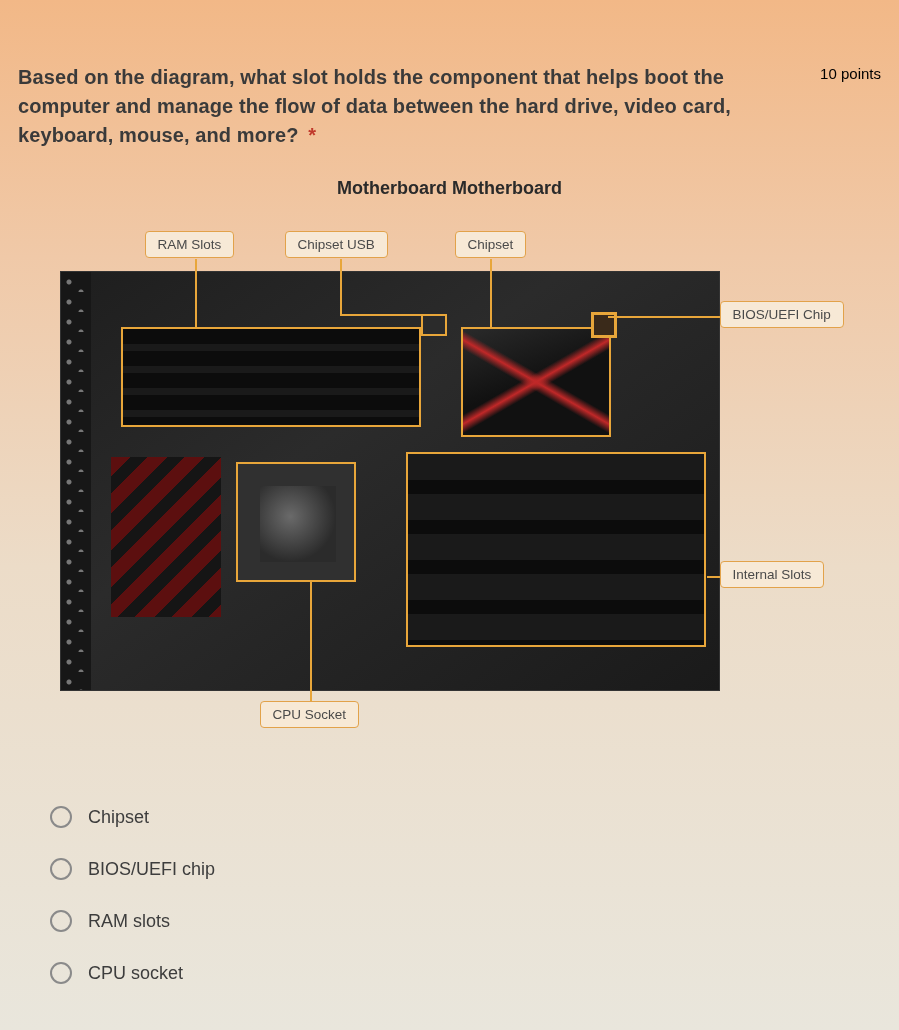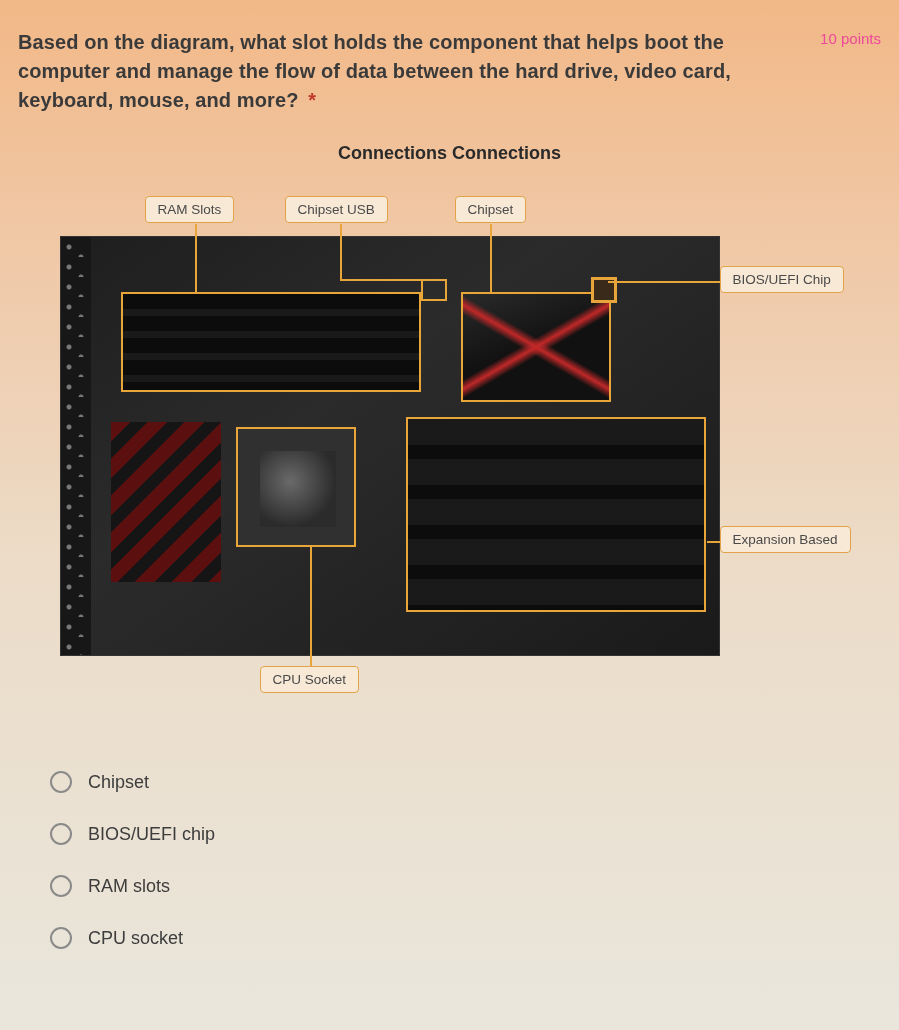--- a/index.html
+++ b/index.html
@@ -5,32 +5,32 @@
   * { box-sizing: border-box; margin: 0; padding: 0; }
   body {
     width: 899px;
     height: 1030px;
     font-family: Arial, Helvetica, sans-serif;
     background: linear-gradient(180deg, #f2b887 0%, #f0c9a8 25%, #ecdcc8 55%, #e9e6dc 100%);
     padding: 28px 18px 18px 18px;
     position: relative;
     overflow: hidden;
   }
-  .question-row { display: flex; align-items: flex-start; gap: 8px; }
+  .question-row { display: flex; align-items: flex-start; gap: 8px; margin-top: 35px; }
   .question-text {
     flex: 1;
     font-size: 20px;
     line-height: 1.45;
     color: #3a3a3a;
     font-weight: 600;
     letter-spacing: 0.1px;
   }
   .points {
     font-size: 15px;
-    color: #ec4899;
+    color: #000000;
     white-space: nowrap;
     margin-top: 2px;
   }
   .asterisk { color: #c0392b; margin: 0 4px; }
   .diagram-wrap {
     margin: 28px auto 0 auto;
     width: 800px;
     position: relative;
   }
   .diagram-title {
@@ -160,39 +160,39 @@
 
 <div class="question-row">
   <div class="question-text">
     <span>Based on the diagram, what slot holds the component that helps boot the computer and manage the flow of data between the hard drive, video card, keyboard, mouse, and more?</span>
     <span class="asterisk">*</span>
   </div>
   <div class="points">10 points</div>
 </div>
 
 <div class="diagram-wrap">
-  <div class="diagram-title">Connections Connections</div>
+  <div class="diagram-title">Motherboard Motherboard</div>
 
   <div class="diagram">
 
     <div class="board">
       <div class="heatsink-left"></div>
       <div class="ram"></div>
       <div class="usb"></div>
       <div class="chipset"></div>
       <div class="bios"></div>
       <div class="cpu"></div>
       <div class="exp"></div>
     </div>
 
     <div class="label" style="left:95px; top:10px;">RAM Slots</div>
     <div class="label" style="left:235px; top:10px;">Chipset USB</div>
     <div class="label" style="left:405px; top:10px;">Chipset</div>
     <div class="label" style="left:670px; top:80px;">BIOS/UEFI Chip</div>
-    <div class="label" style="left:670px; top:340px;">Expansion Based</div>
+    <div class="label" style="left:670px; top:340px;">Internal Slots</div>
     <div class="label" style="left:210px; top:480px;">CPU Socket</div>
 
     <div class="conn" style="left:145px; top:38px; width:2px; height:70px;"></div>
     <div class="conn" style="left:290px; top:38px; width:2px; height:55px;"></div>
     <div class="conn" style="left:290px; top:93px; width:90px; height:2px;"></div>
     <div class="conn" style="left:440px; top:38px; width:2px; height:70px;"></div>
     <div class="conn" style="left:558px; top:95px; width:115px; height:2px;"></div>
     <div class="conn" style="left:657px; top:355px; width:35px; height:2px;"></div>
     <div class="conn" style="left:260px; top:360px; width:2px; height:120px;"></div>
   </div>

